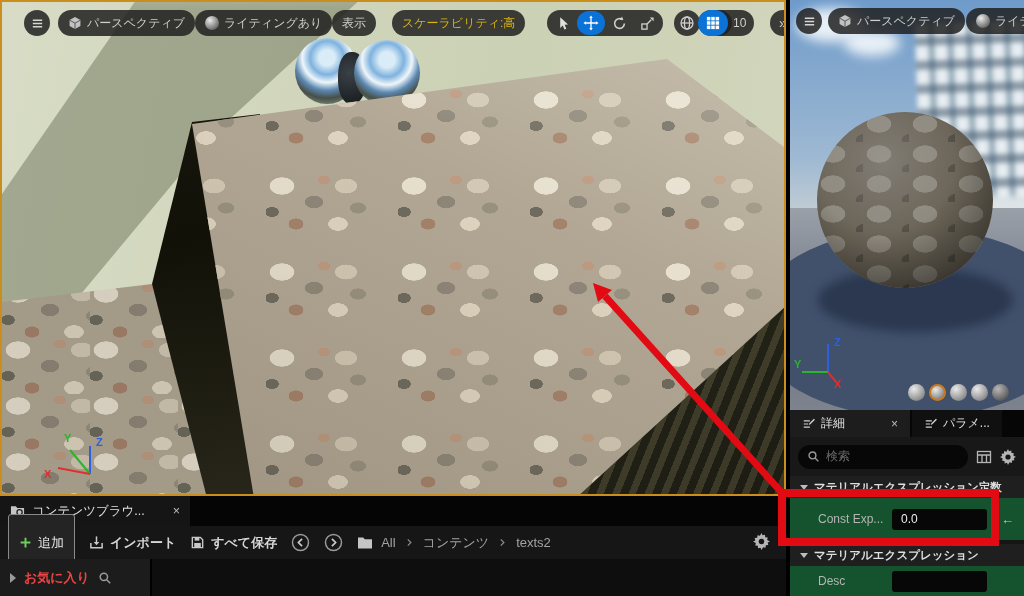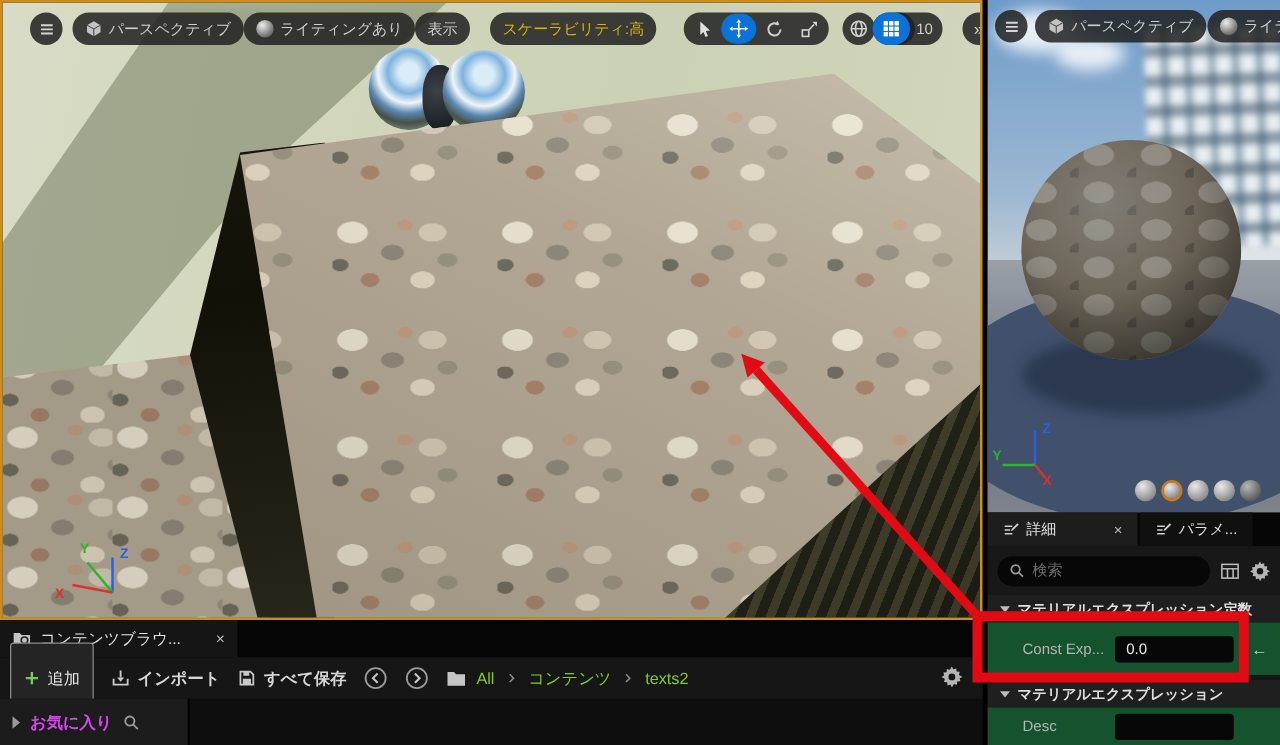--- a/index.html
+++ b/index.html
@@ -125,25 +125,25 @@
   .cb-tab{position:absolute;left:0;top:0;width:190px;height:30px;background:#151515;
     display:flex;align-items:center;gap:7px;padding:0 10px;box-sizing:border-box;
     color:#e0e0e0;font-size:12.5px;}
   .cb-tab .x{margin-left:auto;color:#bdbdbd;}
   .cb-toolbar{left:0;top:30px;width:786px;height:33px;background:#161616;
     display:flex;align-items:center;gap:14px;padding-left:8px;box-sizing:border-box;
     color:#d6d6d6;font-size:13px;}
   .addbtn{height:24px;display:flex;align-items:center;gap:6px;background:#242424;
     border:1px solid #8a8a8a;border-radius:3px;padding:16px 10px;color:#e6e6e6;}
   .tbtn{display:flex;align-items:center;gap:6px;font-weight:bold;}
-  .crumb{display:flex;align-items:center;gap:8px;color:#84cc16;}
+  .crumb{display:flex;align-items:center;gap:8px;color:#a3a3a3;}
   .cb-gear{position:absolute;right:16px;top:37px;}
   .cb-bottom{left:0;top:63px;width:786px;height:37px;background:#0e0e0e;display:flex;}
   .fav{width:152px;height:37px;background:#1c1c1c;display:flex;align-items:center;gap:8px;
-    padding-left:10px;box-sizing:border-box;color:#d946ef;font-size:13px;font-weight:bold;
+    padding-left:10px;box-sizing:border-box;color:#ef4444;font-size:13px;font-weight:bold;
     border-right:2px solid #000;}
   .fav .tri{width:0;height:0;border-top:5px solid transparent;border-bottom:5px solid transparent;
     border-left:6px solid #9a9a9a;}
   .filterzone{flex:1;display:flex;align-items:center;gap:6px;padding-left:10px;}
   .bigsearch{width:488px;height:26px;background:#040404;border-radius:13px;display:flex;
     align-items:center;gap:7px;padding:0 10px;box-sizing:border-box;color:#6a6a6a;font-size:13px;}
   .bigsearch .chev{margin-left:auto;}
 
   
   .gizmo text{font-weight:bold;font-size:11px;}

